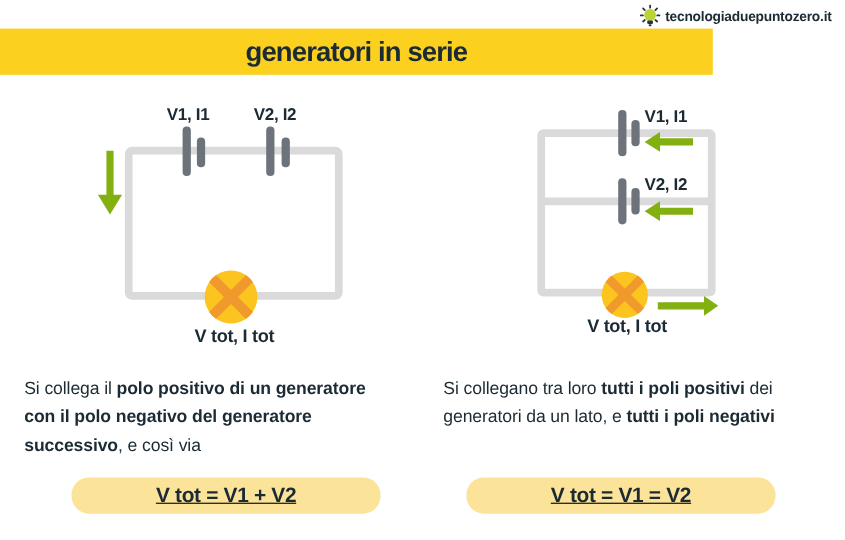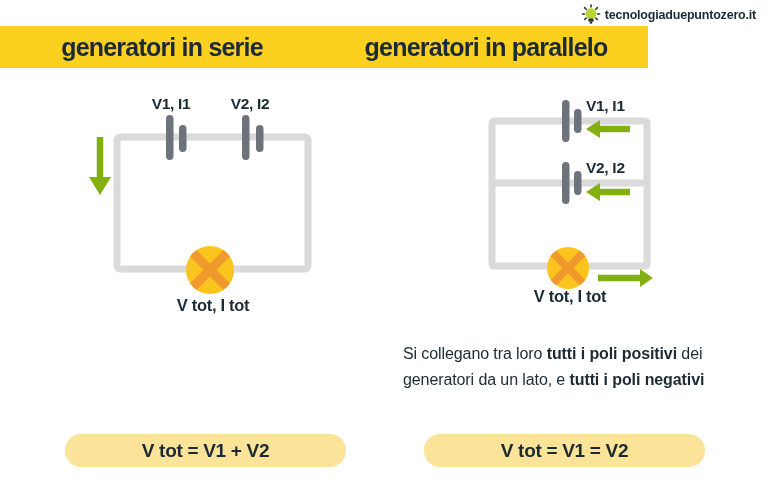--- a/index.html
+++ b/index.html
@@ -27,21 +27,21 @@
   .arrow-head{fill:var(--green);}
   .lamp-body{fill:var(--lamp);}
   .lamp-x{stroke:var(--cross);stroke-width:9;}
   .svg-label{font-family:"Liberation Sans",sans-serif;font-weight:bold;font-size:15.5px;fill:var(--navy);letter-spacing:-0.3px;}
 
   .description{position:absolute;top:341px;font-size:16px;line-height:26px;color:var(--navy);letter-spacing:-0.1px;white-space:nowrap;}
   #desc-serie{left:22px;}
   #desc-parallelo{left:403px;}
   .description .b{font-weight:bold;}
 
-  .formula-box{position:absolute;top:434px;width:281px;height:33px;background:var(--paleyellow);border-radius:16px;display:flex;align-items:center;justify-content:center;}
+  .formula-box{position:absolute;top:434px;width:281px;height:33px;background:var(--paleyellow);border-radius:16px;display:flex;align-items:center;justify-content:center;text-decoration:underline;}
   #formula-serie{left:65px;}
   #formula-parallelo{left:424px;}
   .formula-text{font-size:19px;font-weight:bold;color:var(--navy);letter-spacing:-0.3px;}
 </style>
 </head>
 <body>
 
 <div class="page">
 
   <div class="logo">
@@ -58,23 +58,20 @@
       <circle cx="10" cy="9.6" r="5.4" fill="var(--bulb)"></circle>
       <rect x="7.4" y="14.6" width="5.2" height="3.2" rx="1" fill="#26343c"></rect>
       <rect x="8.7" y="18" width="2.6" height="1.8" rx="0.8" fill="#26343c"></rect>
     </svg>
     <span class="logo-text">tecnologiaduepuntozero.it</span>
   </div>
 
   <div class="header-band">
     <div class="header-cell">
       <span class="header-title">generatori in serie</span>
-    </div>
-    <div class="header-cell">
-      <span class="header-title">generatori in parallelo</span>
     </div>
   </div>
 
   <svg id="circuit-serie" class="circuit-svg" width="300" height="235" viewBox="0 0 300 235">
     <defs>
       <clipPath id="clip-lamp-l">
           <circle cx="150" cy="185" r="24"></circle>
         </clipPath>
     </defs>
     <rect class="wire" x="57" y="52" width="191" height="132" rx="3"></rect>
@@ -143,20 +140,25 @@
       </g>
     </g>
 
     <g>
       <line class="arrow-shaft" x1="178" y1="193" x2="221" y2="193"></line>
       <polygon class="arrow-head" points="220,184 220,202 233,193"></polygon>
     </g>
     <text class="svg-label" x="150" y="217" text-anchor="middle" style="font-size:16.5px">V tot, I tot</text>
   </svg>
 
+  <div class="description" id="desc-serie">
+      <div><span>Si collega il </span><span class="b">polo positivo di un generatore</span></div>
+      <div><span class="b">con il polo negativo del generatore</span></div>
+      <div><span class="b">successivo</span><span>, e così via</span></div>
+    </div>
   <div class="description" id="desc-parallelo">
       <div><span>Si collegano tra loro </span><span class="b">tutti i poli positivi</span><span> dei</span></div>
       <div><span>generatori da un lato, e </span><span class="b">tutti i poli negativi</span></div>
     </div>
 
   <div class="formula-box" id="formula-serie">
     <span class="formula-text">V tot = V1 + V2</span>
   </div>
   <div class="formula-box" id="formula-parallelo">
     <span class="formula-text">V tot = V1 = V2</span>

